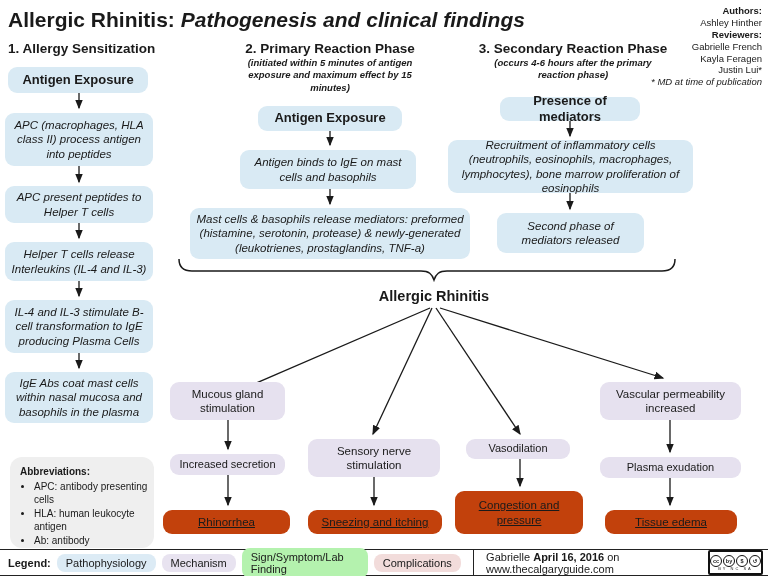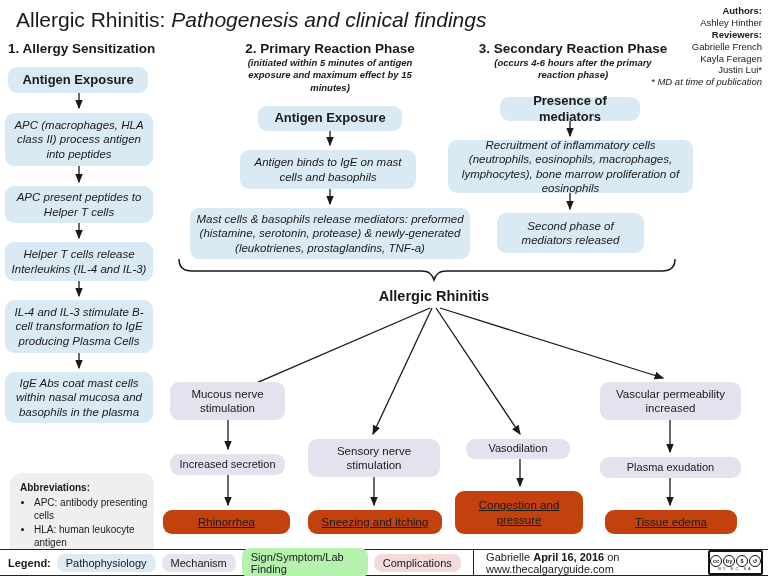--- a/index.html
+++ b/index.html
@@ -1,21 +1,21 @@
 <!DOCTYPE html>
 <html><head>
 <meta charset="utf-8">
 <style>
   html,body{margin:0;padding:0;background:#ffffff;}
   .canvas{
     position:relative;width:768px;height:576px;background:#ffffff;overflow:hidden;
     font-family:"Liberation Sans",sans-serif;color:#1a1a1a;
   }
   .abs{position:absolute;box-sizing:border-box;}
-  .title{left:16px;top:8px;font-size:21px;font-weight:400;white-space:nowrap;text-align:right;}
+  .title{left:8px;top:8px;font-size:21px;font-weight:700;white-space:nowrap;text-align:right;}
   .title .it{font-style:italic;}
   .credits{right:6px;top:5px;text-align:right;font-size:9.5px;line-height:1.25;}
   .credits .b{font-weight:700;}
   .credits .note{font-style:italic;}
   .colhead{font-size:13.5px;font-weight:700;}
   .colsub{font-size:9.5px;font-weight:700;font-style:italic;text-align:center;line-height:1.3;}
   .box{
     position:absolute;border-radius:9px;display:flex;align-items:center;justify-content:center;
     text-align:center;font-size:11.5px;line-height:1.25;padding:3px 6px;box-sizing:border-box;
   }
@@ -119,40 +119,40 @@
   <div class="abs colhead" style="left:478px;top:41px;width:190px;text-align:center;">3. Secondary Reaction Phase</div>
   <div class="abs colsub" style="left:490px;top:57px;width:166px;">(occurs 4-6 hours after the primary reaction phase)</div>
 
   <div class="box blue bold" style="left:8px;top:67px;width:140px;height:26px;">Antigen Exposure</div>
   <div class="box blue italic" style="left:5px;top:113px;width:148px;height:53px;">APC (macrophages, HLA class II) process antigen into peptides</div>
   <div class="box blue italic" style="left:5px;top:186px;width:148px;height:37px;">APC present peptides to Helper T cells</div>
   <div class="box blue italic" style="left:5px;top:242px;width:148px;height:39px;">Helper T cells release Interleukins (IL-4 and IL-3)</div>
   <div class="box blue italic" style="left:5px;top:300px;width:148px;height:53px;">IL-4 and IL-3 stimulate B-cell transformation to IgE producing Plasma Cells</div>
   <div class="box blue italic" style="left:5px;top:372px;width:148px;height:51px;">IgE Abs coat mast cells within nasal mucosa and basophils in the plasma</div>
 
-  <div class="box gray abbrev" style="left:10px;top:457px;width:144px;height:91px;margin-top:16px;">
+  <div class="box gray abbrev" style="left:10px;top:457px;width:144px;height:91px;">
     <span class="ttl">Abbreviations:</span>
     <ul>
       <li>APC: antibody presenting cells</li>
       <li>HLA: human leukocyte antigen</li>
       <li>Ab: antibody</li>
     </ul>
   </div>
 
   <div class="box blue bold" style="left:258px;top:106px;width:144px;height:25px;">Antigen Exposure</div>
   <div class="box blue italic" style="left:240px;top:150px;width:176px;height:39px;">Antigen binds to IgE on mast cells and basophils</div>
   <div class="box blue italic" style="left:190px;top:208px;width:280px;height:51px;">Mast cells &amp; basophils release mediators: preformed (histamine, serotonin, protease) &amp; newly-generated (leukotrienes, prostaglandins, TNF-a)</div>
 
   <div class="box blue bold" style="left:500px;top:97px;width:140px;height:24px;">Presence of mediators</div>
   <div class="box blue italic" style="left:448px;top:140px;width:245px;height:53px;">Recruitment of inflammatory cells (neutrophils, eosinophils, macrophages, lymphocytes), bone marrow proliferation of eosinophils</div>
   <div class="box blue italic" style="left:497px;top:213px;width:147px;height:40px;">Second phase of mediators released</div>
 
   <div class="abs centerNode" style="left:358px;top:288px;width:152px;">Allergic Rhinitis</div>
 
-  <div class="box purple" style="left:170px;top:382px;width:115px;height:38px;">Mucous nerve stimulation</div>
+  <div class="box purple" style="left:170px;top:382px;width:115px;height:38px;">Mucous gland stimulation</div>
   <div class="box purple small" style="left:170px;top:454px;width:115px;height:21px;">Increased secretion</div>
   <div class="box purple" style="left:308px;top:439px;width:132px;height:38px;">Sensory nerve stimulation</div>
   <div class="box purple small" style="left:466px;top:439px;width:104px;height:20px;">Vasodilation</div>
   <div class="box purple" style="left:600px;top:382px;width:141px;height:38px;">Vascular permeability increased</div>
   <div class="box purple small" style="left:600px;top:457px;width:141px;height:21px;">Plasma exudation</div>
 
   <div class="box green" style="left:163px;top:510px;width:127px;height:24px;">Rhinorrhea</div>
   <div class="box green" style="left:308px;top:510px;width:134px;height:24px;">Sneezing and itching</div>
   <div class="box green" style="left:455px;top:491px;width:128px;height:43px;">Congestion and pressure</div>
   <div class="box green" style="left:605px;top:510px;width:132px;height:24px;">Tissue edema</div>

